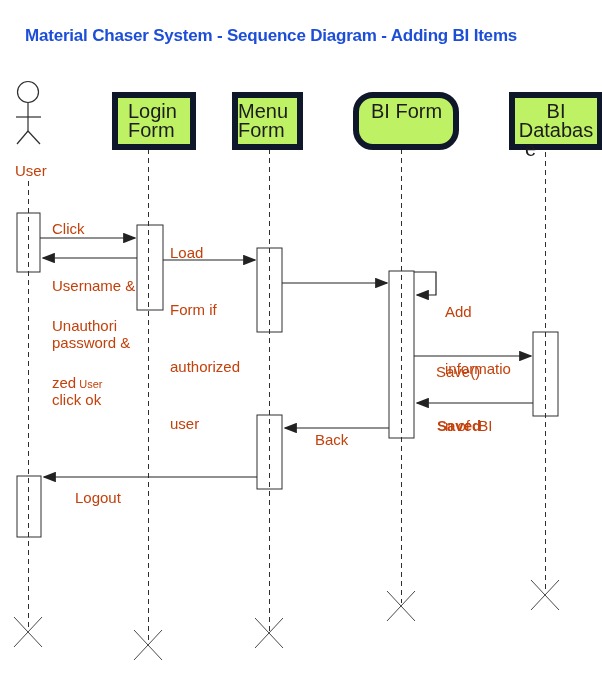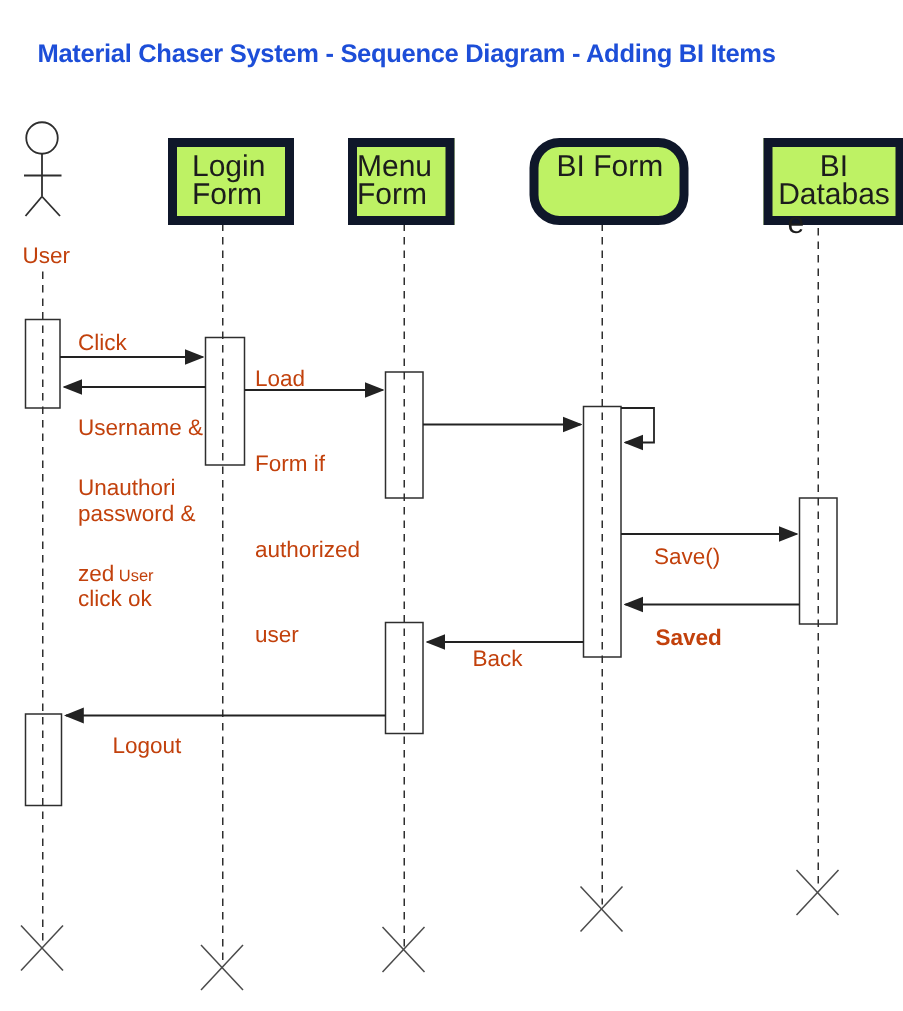--- a/index.html
+++ b/index.html
@@ -143,20 +143,25 @@
   </div>
 
   <div class="msg" style="left:170px; top:205px;">
     <div>Load</div>
     <div>Form if</div>
     <div>authorized</div>
     <div>user</div>
   </div>
 
 
+  <div class="msg" style="left:445px; top:264px;">
+    <div>Add</div>
+    <div>informatio</div>
+    <div>n of  BI</div>
+  </div>
 
   <div class="msg" style="left:436px; top:362px;">Save()</div>
 
   <div class="msg" style="left:437px; top:416px;font-weight:bold;">Saved</div>
 
   <div class="msg" style="left:315px; top:430px;">Back</div>
 
   <div class="msg" style="left:75px; top:488px;">Logout</div>
 
   <div class="watermark" style="color: rgb(151, 211, 240);">

